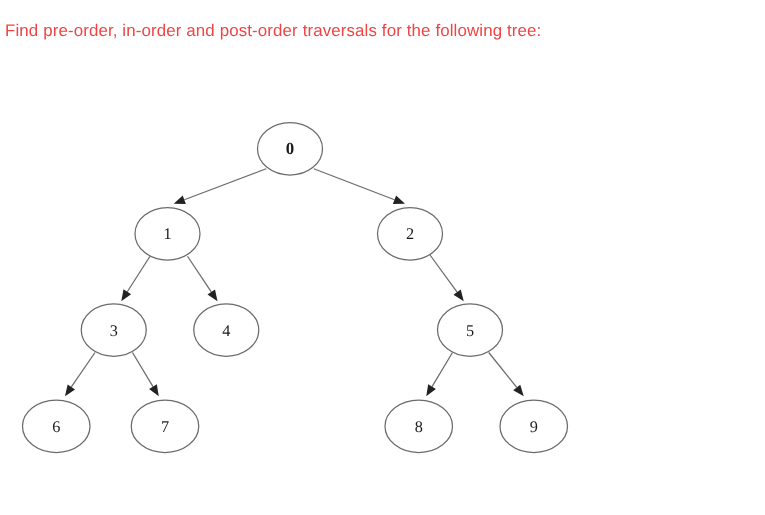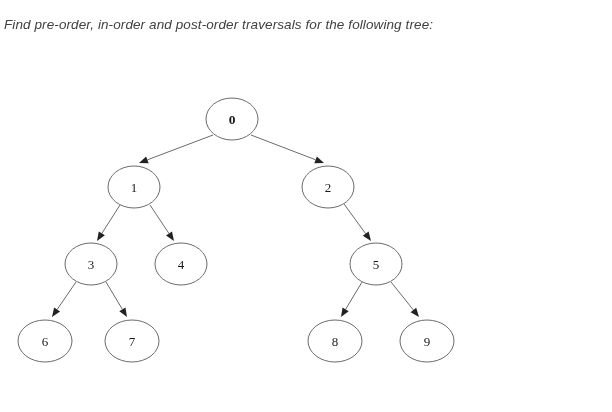--- a/index.html
+++ b/index.html
@@ -13,24 +13,23 @@
     position: relative;
     overflow: hidden;
     font-family: "Liberation Sans", sans-serif;
   }
   #question-text {
     position: absolute;
     left: 4px;
     top: 16px;
     font-size: 13.5px;
     line-height: 18px;
-    color: #404040;
+    color: #ef4444;
     white-space: nowrap;
     letter-spacing: 0.1px;
-    font-style: italic;
   }
   #tree-figure {
     position: absolute;
     left: 0;
     top: 0;
     width: 612px;
     height: 412px;
   }
   .node-label {
     font-family: "Liberation Serif", serif;

